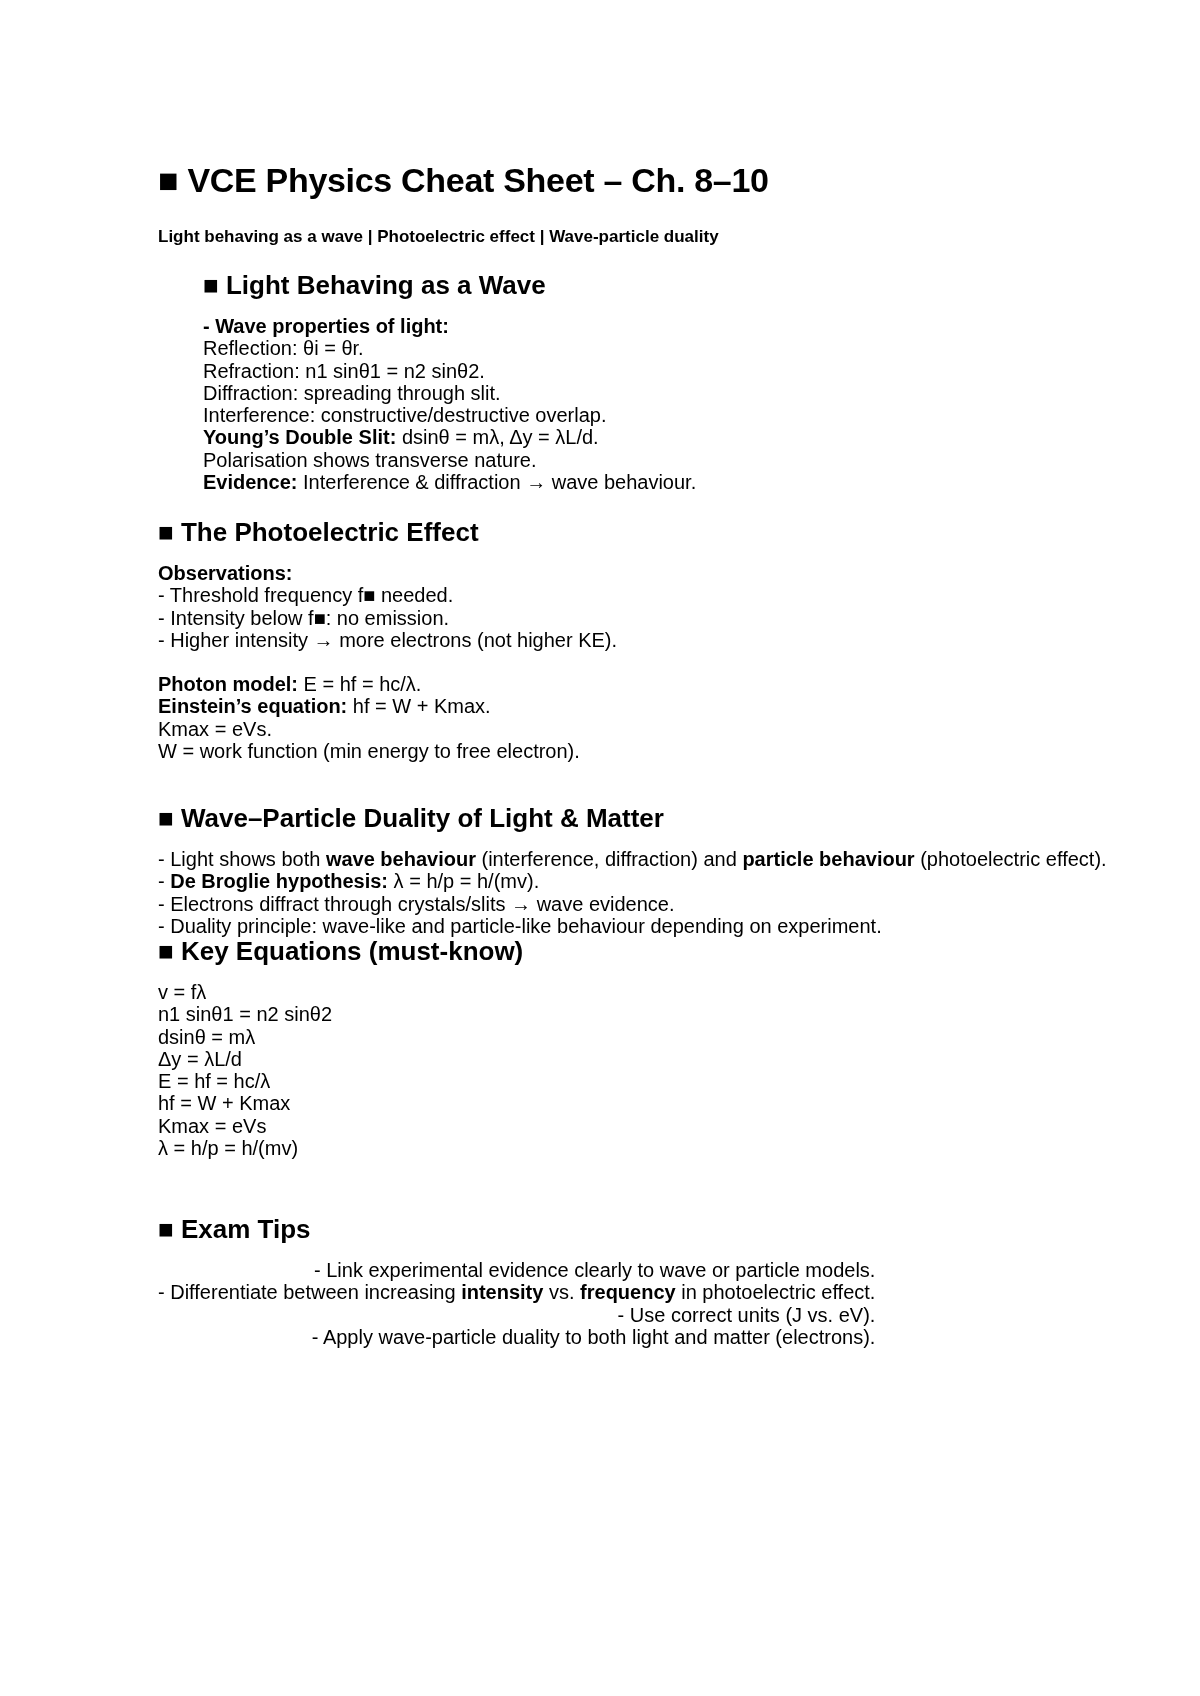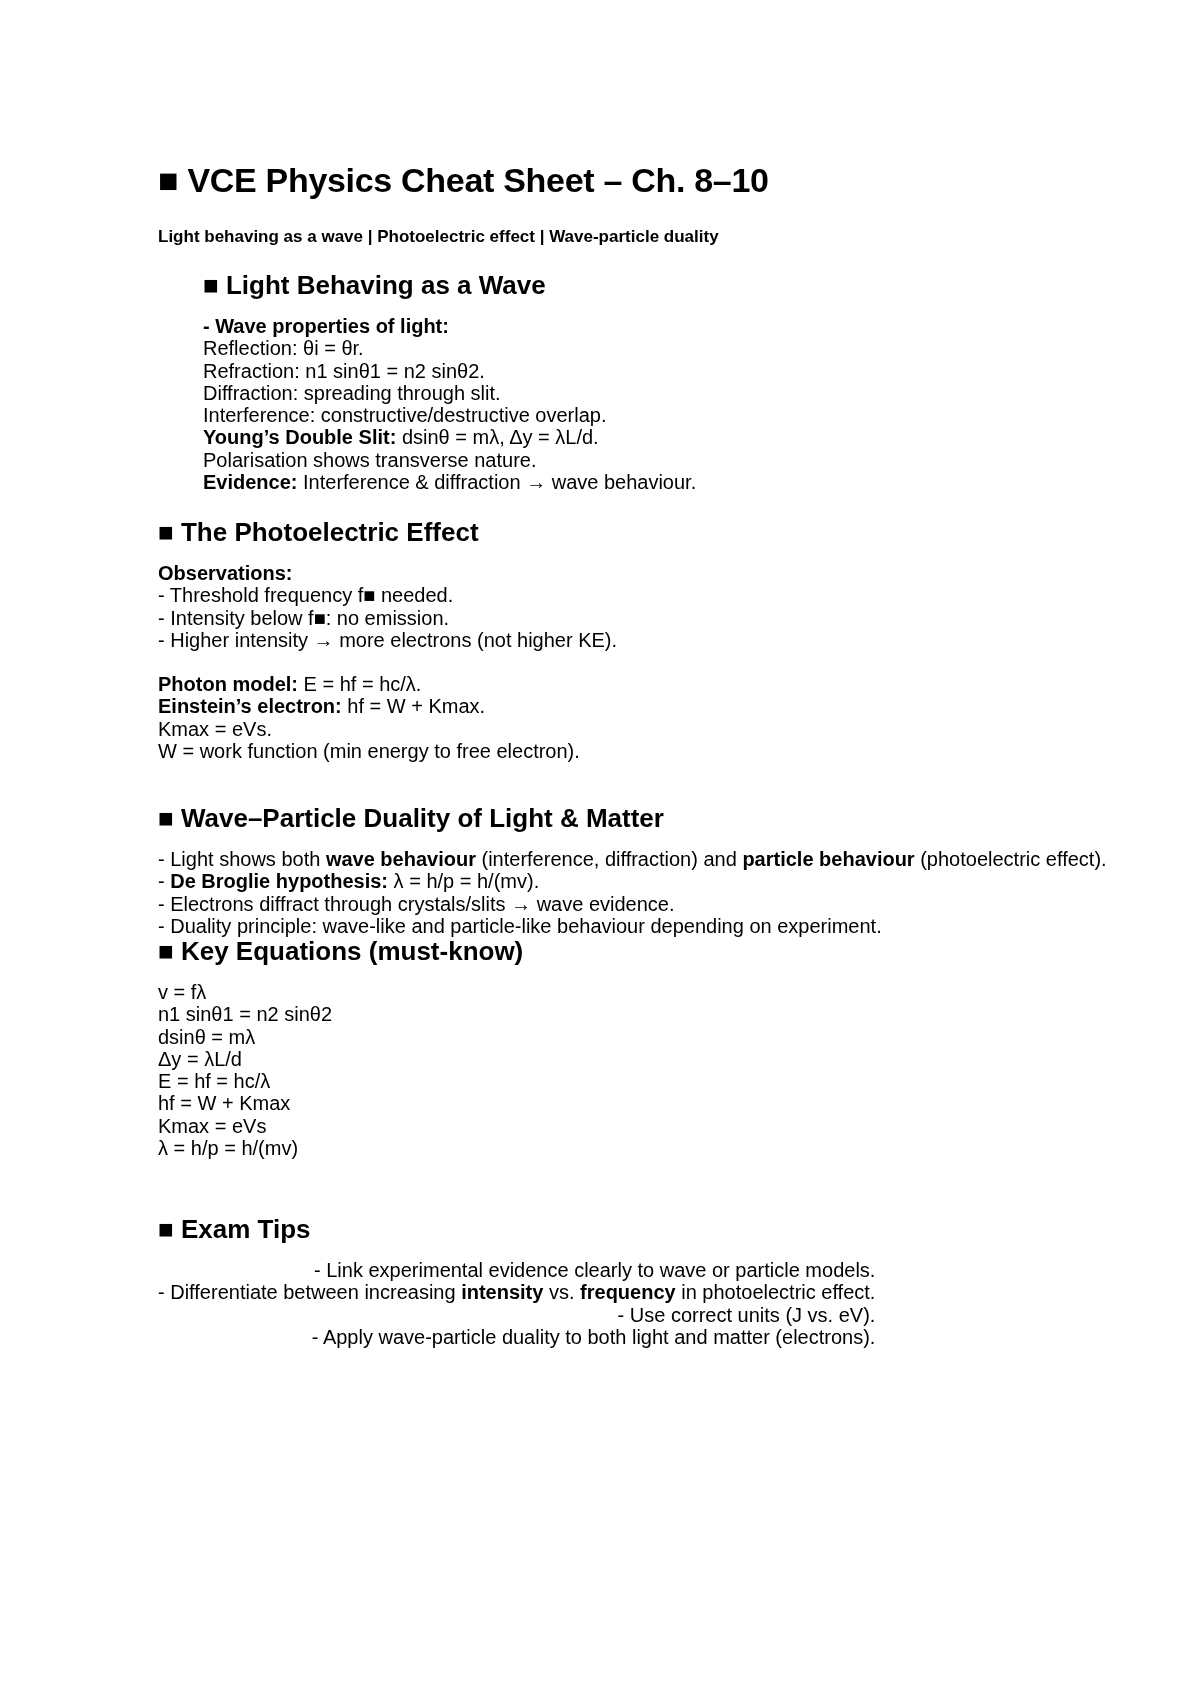--- a/index.html
+++ b/index.html
@@ -35,21 +35,21 @@
       </div>
       <div style="position: absolute; top: 357px; left: 0px;">
         <h2>■ The Photoelectric Effect</h2>
         <div style="margin-top: 15px;">
           <div class="line"><b>Observations:</b></div>
           <div class="line"><span>- Threshold frequency f■ needed.</span></div>
           <div class="line"><span>- Intensity below f■: no emission.</span></div>
           <div class="line"><span>- Higher intensity → more electrons (not higher KE).</span></div>
           <div class="gap"></div>
           <div class="line"><b>Photon model:</b><span> E = hf = hc/λ.</span></div>
-          <div class="line"><b>Einstein’s electron:</b><span> hf = W + Kmax.</span></div>
+          <div class="line"><b>Einstein’s equation:</b><span> hf = W + Kmax.</span></div>
           <div class="line"><span>Kmax = eVs.</span></div>
           <div class="line"><span>W = work function (min energy to free electron).</span></div>
         </div>
       </div>
       <div style="position: absolute; top: 643px; left: 0px;">
         <h2>■ Wave–Particle Duality of Light &amp; Matter</h2>
         <div style="margin-top: 15px;">
           <div class="line"><span>- Light shows both </span><b>wave behaviour</b><span> (interference, diffraction) and </span><b>particle behaviour</b><span> (photoelectric effect).</span></div>
           <div class="line"><span>- </span><b>De Broglie hypothesis:</b><span> λ = h/p = h/(mv).</span></div>
           <div class="line"><span>- Electrons diffract through crystals/slits → wave evidence.</span></div>

